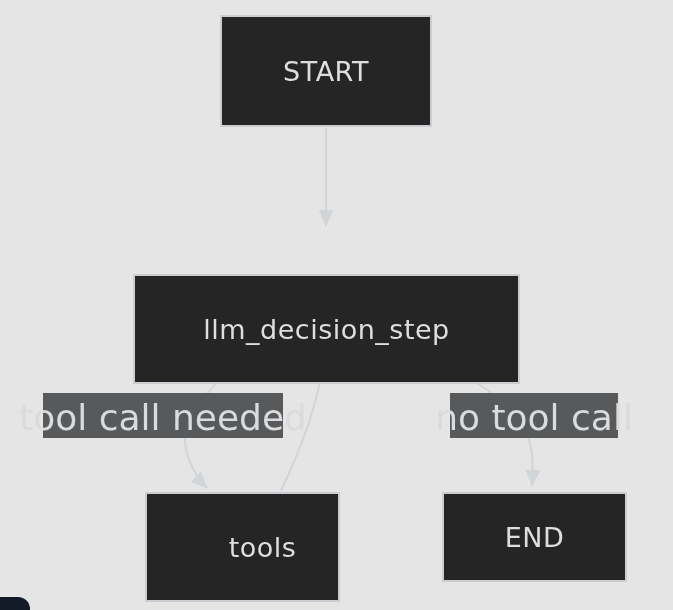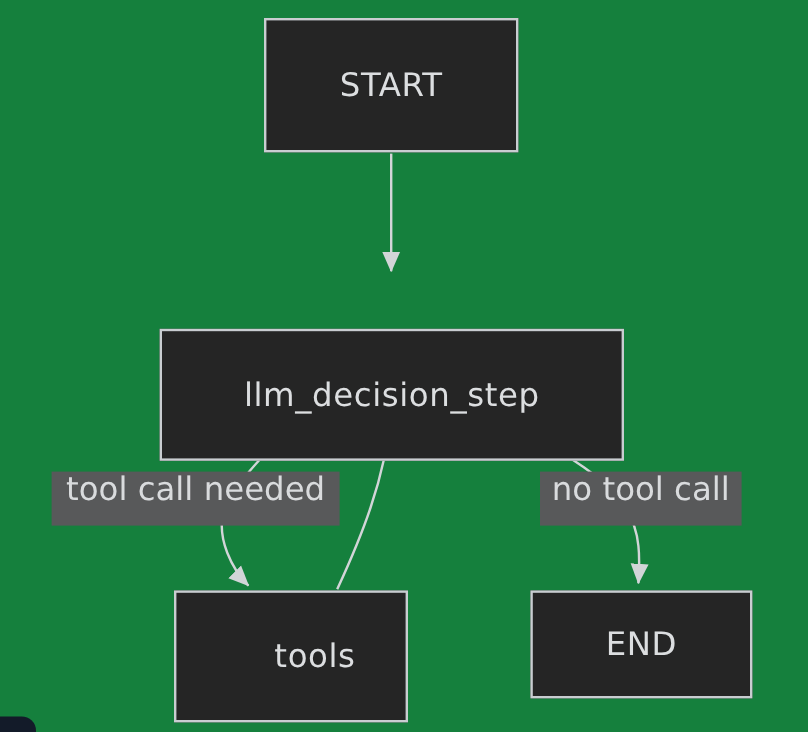--- a/index.html
+++ b/index.html
@@ -4,21 +4,21 @@
 <style>
   html, body {
     margin: 0;
     padding: 0;
     background: #070c17;
   }
   .canvas {
     position: relative;
     width: 673px;
     height: 610px;
-    background: #15803d;
+    background: #e5e5e5;
     overflow: hidden;
     font-family: "DejaVu Sans", "Liberation Sans", sans-serif;
   }
   .edges {
     position: absolute;
     left: 0;
     top: 0;
     width: 673px;
     height: 610px;
     display: block;
@@ -42,23 +42,23 @@
   }
   .node-start   { left: 220px; top: 15px;  width: 212px; height: 112px; }
   .node-llm     { left: 133px; top: 230px; width: 387px; height: 110px; margin-top: 44px; }
   .node-tools   { left: 145px; top: 492px; width: 195px; height: 110px; padding-left: 40px; }
   .node-end     { left: 442px; top: 492px; width: 185px; height: 90px; }
   .edge-label {
     position: absolute;
     box-sizing: border-box;
     background: #58595a;
     color: #d9dbdd;
-    font-size: 27px;
+    font-size: 36px;
     display: flex;
-    align-items: flex-start;
+    align-items: flex-end;
     justify-content: center;
     white-space: nowrap;
   }
   .edge-label-tools { left: 43px;  top: 393px; width: 240px; height: 45px; }
   .edge-label-end   { left: 450px; top: 393px; width: 168px; height: 45px; }
   .corner-artifact {
     position: absolute;
     left: -6px;
     top: 597px;
     width: 36px;

